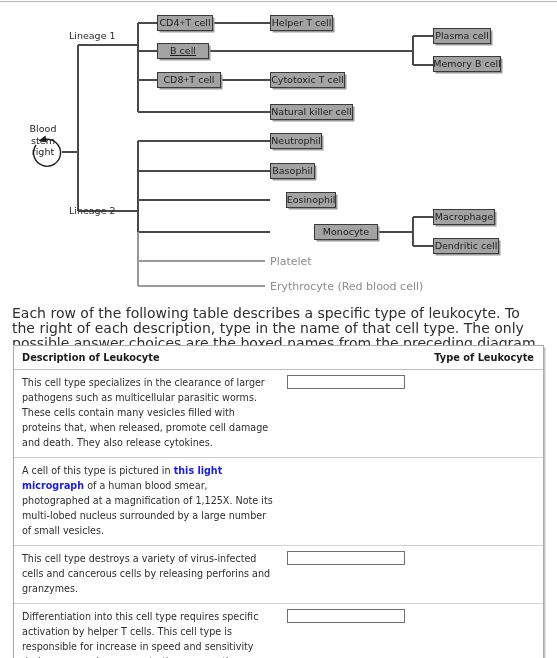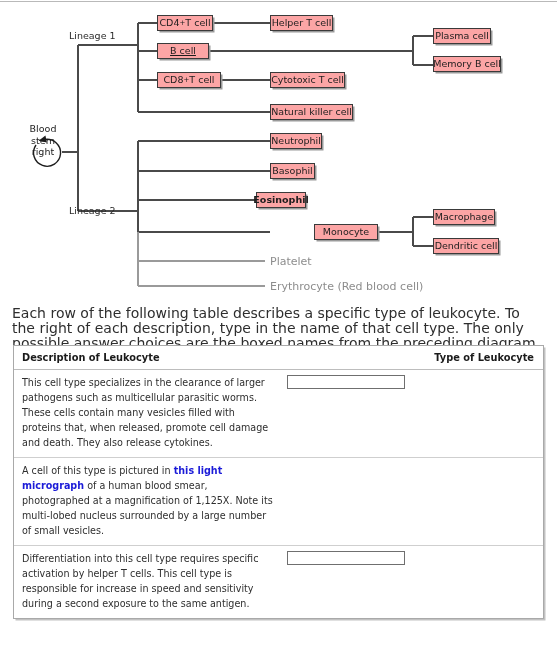--- a/index.html
+++ b/index.html
@@ -28,21 +28,21 @@
   #diagram-wrap {
     position: absolute;
     left: 0; top: 3px;
     width: 557px; height: 295px;
   }
   #diagram-svg { display: block; }
 
   .node-box {
     position: absolute;
     box-sizing: border-box;
-    background: #fca5a5;
+    background: #a3a3a3;
     border: 1px solid #3a3a3a;
     box-shadow: 2px 2px 0 -0.5px #9a9a9a;
     font-size: 9.5px;
     line-height: 1;
     color: #1d1d1d;
     white-space: nowrap;
     display: flex;
     align-items: center;
     justify-content: center;
     padding: 0 5px;
@@ -251,21 +251,21 @@
   </div>
 
   <div class="node-box" style="left:270px; top:130px; width:52px;">
     <span>Neutrophil</span>
   </div>
 
   <div class="node-box" style="left:270px; top:160px; width:45px;">
     <span>Basophil</span>
   </div>
 
-  <div class="node-box" style="left:256px; top:189px; width:50px;font-weight:bold;">
+  <div class="node-box" style="left:286px; top:189px; width:50px;">
     <span>Eosinophil</span>
   </div>
 
   <div class="node-box" style="left:270px; top:221px; width:64px;margin-left:44px;">
     <span>Monocyte</span>
   </div>
 
   <div class="node-box" style="left:433px; top:206px; width:62px;">
     <span>Macrophage</span>
   </div>
@@ -294,20 +294,26 @@
         <td class="answer-cell">
           <input class="answer-input" type="text" value="" style="">
         </td>
       </tr>
 
       <tr>
         <td><span>A cell of this type is pictured in </span><a href="#" class="micro-link">this light micrograph</a><span> of a human blood smear, photographed at a magnification of 1,125X. Note its multi-lobed nucleus surrounded by a large number of small vesicles.</span></td>
         <td class="answer-cell"></td>
       </tr>
 
+      <tr>
+        <td>This cell type destroys a variety of virus-infected cells and cancerous cells by releasing perforins and granzymes.</td>
+        <td class="answer-cell">
+          <input class="answer-input" type="text" value="" style="">
+        </td>
+      </tr>
 
       <tr>
         <td>Differentiation into this cell type requires specific activation by helper T cells. This cell type is responsible for increase in speed and sensitivity during a second exposure to the same antigen.</td>
         <td class="answer-cell">
           <input class="answer-input" type="text" value="" style="">
         </td>
       </tr>
 
     </tbody>
   </table>

